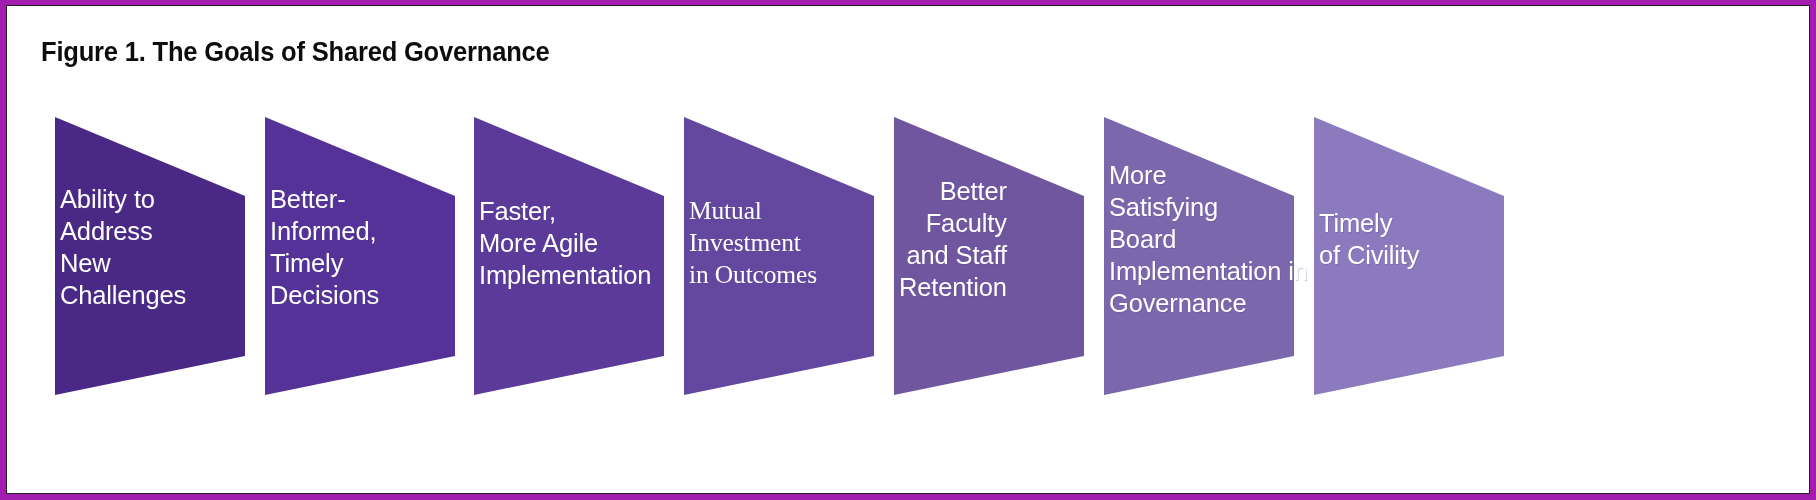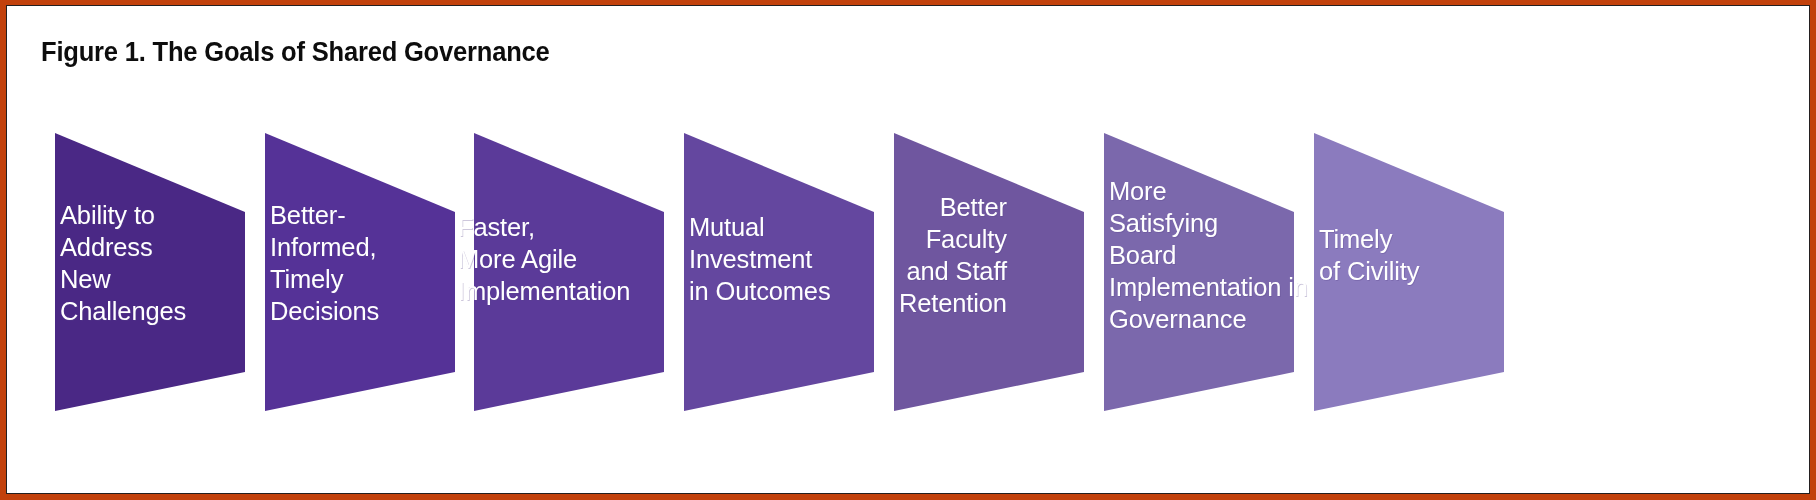--- a/index.html
+++ b/index.html
@@ -11,21 +11,21 @@
   body {
     font-family: "Liberation Sans", sans-serif;
   }
 
   
   #figure-root {
     position: relative;
     width: 1816px;
     height: 500px;
     box-sizing: border-box;
-    background: #c2410c;
+    background: #a21caf;
     overflow: hidden;
   }
   #figure-frame {
     position: absolute;
     left: 6px;
     top: 5px;
     width: 1804px;
     height: 489px;
     box-sizing: border-box;
     border: 1.5px solid #231f20;
@@ -48,21 +48,20 @@
   }
 
   
   #chevron-row {
     position: absolute;
     left: 0;
     top: 0;
     width: 1816px;
     height: 459px;
     pointer-events: none;
-    margin-top: 16px;
   }
   #chevron-svg {
     position: absolute;
     left: 0;
     top: 0;
     display: block;
   }
 
   .chev-label {
     position: absolute;
@@ -99,24 +98,24 @@
     </svg>
     <div id="chevron-labels">
         <div class="chev-label" style="left: 60px; top: 183px;">Ability to
 Address
 New
 Challenges</div>
         <div class="chev-label" style="left: 270px; top: 183px;">Better-
 Informed,
 Timely
 Decisions</div>
-        <div class="chev-label" style="left: 458px; top: 195px;">Faster,
+        <div class="chev-label" style="left: 479px; top: 195px;">Faster,
 More Agile
 Implementation</div>
-        <div class="chev-label" style="left: 689px; top: 195px;">Mutual
+        <div class="chev-label" style="left: 689px; top: 195px; font-family: Liberation Serif, serif;">Mutual
 Investment
 in Outcomes</div>
         <div class="chev-label" style="left: 899px; top: 175px; text-align: right;">Better
 Faculty
 and Staff
 Retention</div>
         <div class="chev-label" style="left: 1109px; top: 159px;">More
 Satisfying
 Board
 Implementation in

